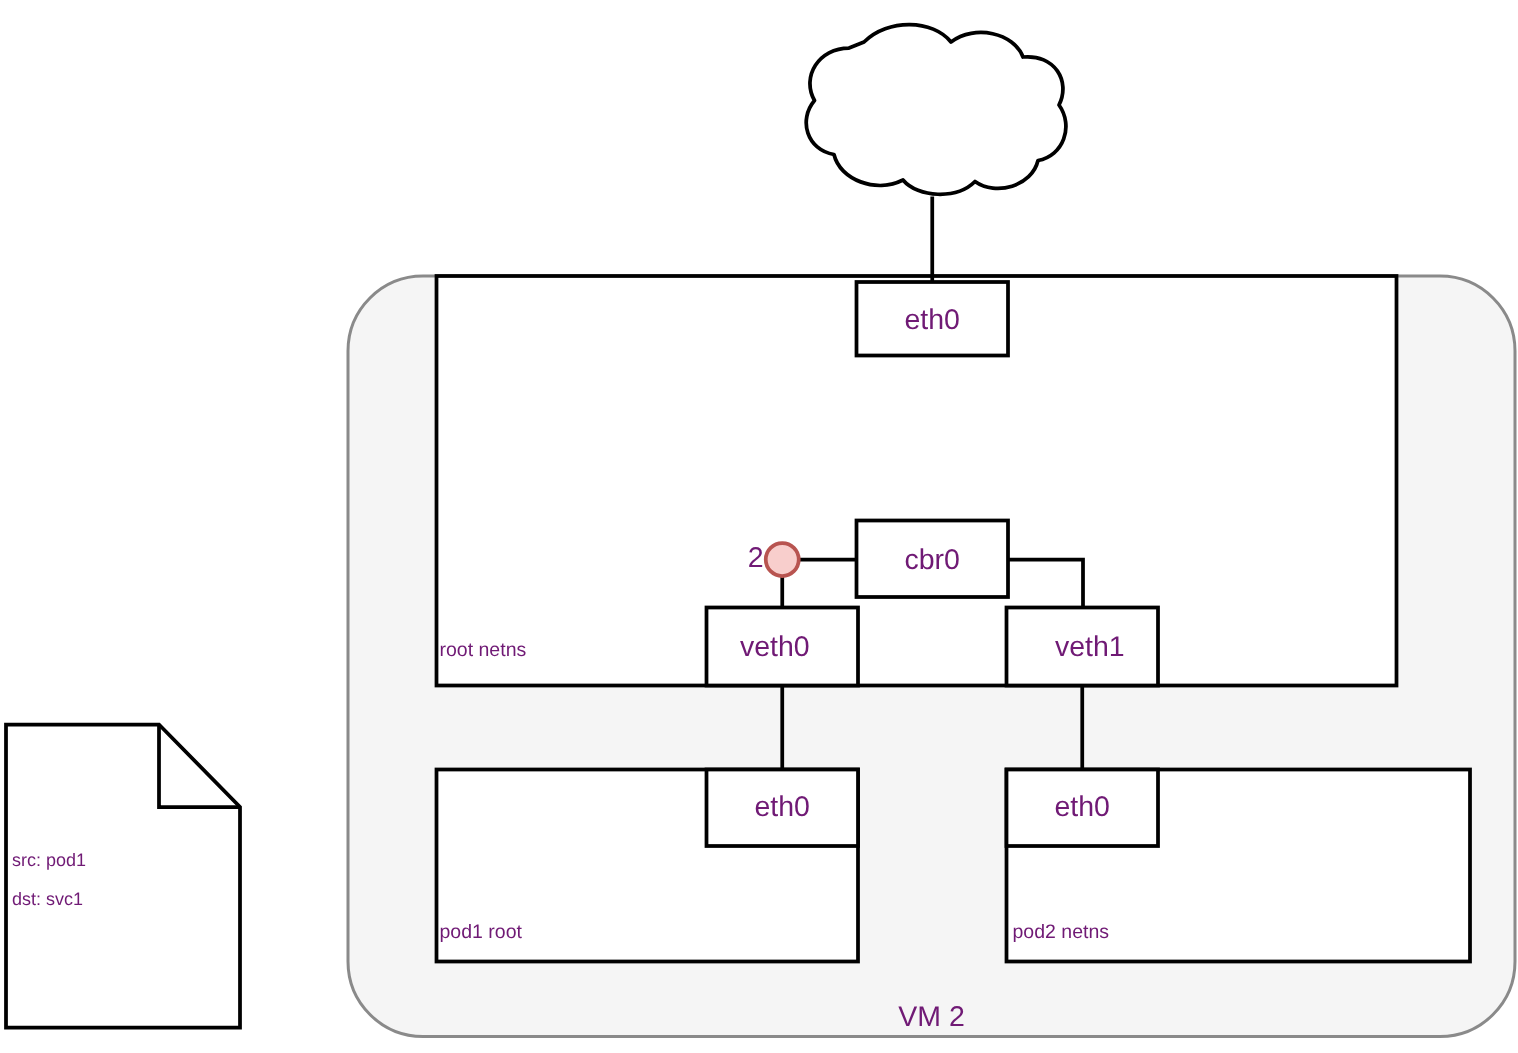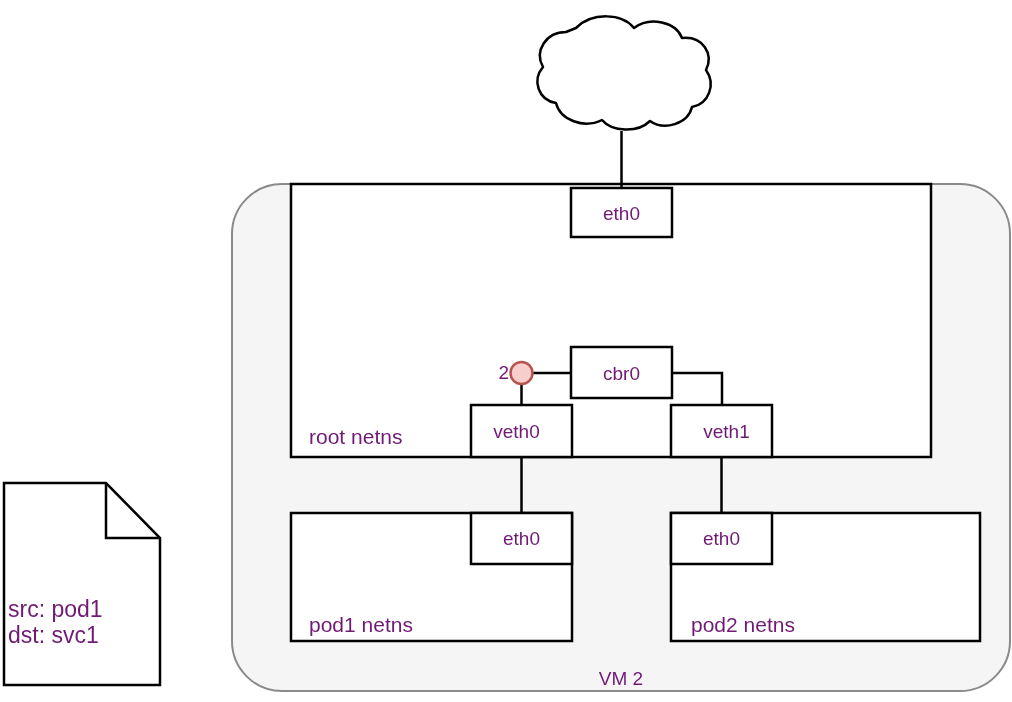--- a/index.html
+++ b/index.html
@@ -28,27 +28,25 @@
     font-family: "Liberation Sans", sans-serif;
     color: #701a75;
     white-space: nowrap;
     pointer-events: none;
   }
   .box-label {
     font-size: 19px;
     text-align: center;
   }
   .container-label {
-    font-size: 21px;
-    padding-left: 16px;
+    font-size: 13px;
   }
   .note-label {
-    font-size: 23px;
+    font-size: 12px;
     line-height: 26px;
-    margin-top: 36px;
   }
   .marker-num {
     font-size: 19px;
   }
   .vm-label {
     font-size: 19px;
     text-align: center;
   }
 </style>
 </head>
@@ -113,21 +111,21 @@
   <div class="lbl box-label" style="left:471px; top:421px; width:91px;">veth0</div>
 
   <div class="lbl box-label" style="left:671px; top:421px; width:111px;">veth1</div>
 
   <div class="lbl box-label" style="left:471px; top:528px; width:101px;">eth0</div>
 
   <div class="lbl box-label" style="left:671px; top:528px; width:101px;">eth0</div>
 
   <div class="lbl container-label" style="left:293px; top:425px;">root netns</div>
 
-  <div class="lbl container-label" style="left:293px; top:613px;">pod1 netns</div>
+  <div class="lbl container-label" style="left:293px; top:613px;">pod1 root</div>
 
   <div class="lbl container-label" style="left:675px; top:613px;text-align:center;">pod2 netns</div>
 
   <div class="lbl vm-label" style="left:232px; top:668px; width:778px;">VM 2</div>
 
   <div class="lbl marker-num" style="left:491px; top:362px; width:18px; text-align:right;">2</div>
 
   <div class="lbl note-label" style="left:8px; top:560px;">src: pod1</div>
 
   <div class="lbl note-label" style="left:8px; top:586px;">dst: svc1</div>

